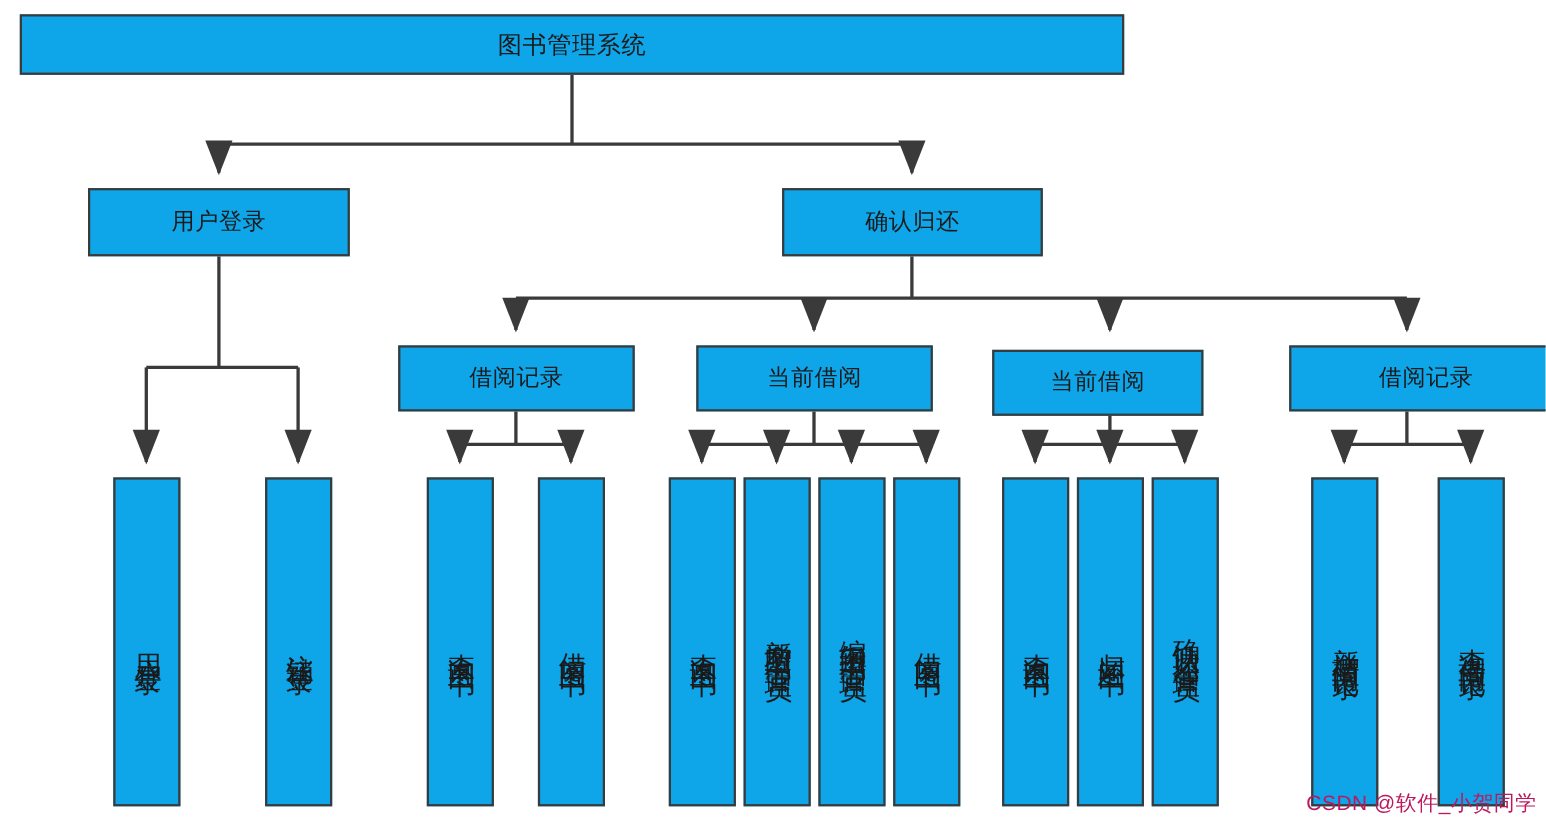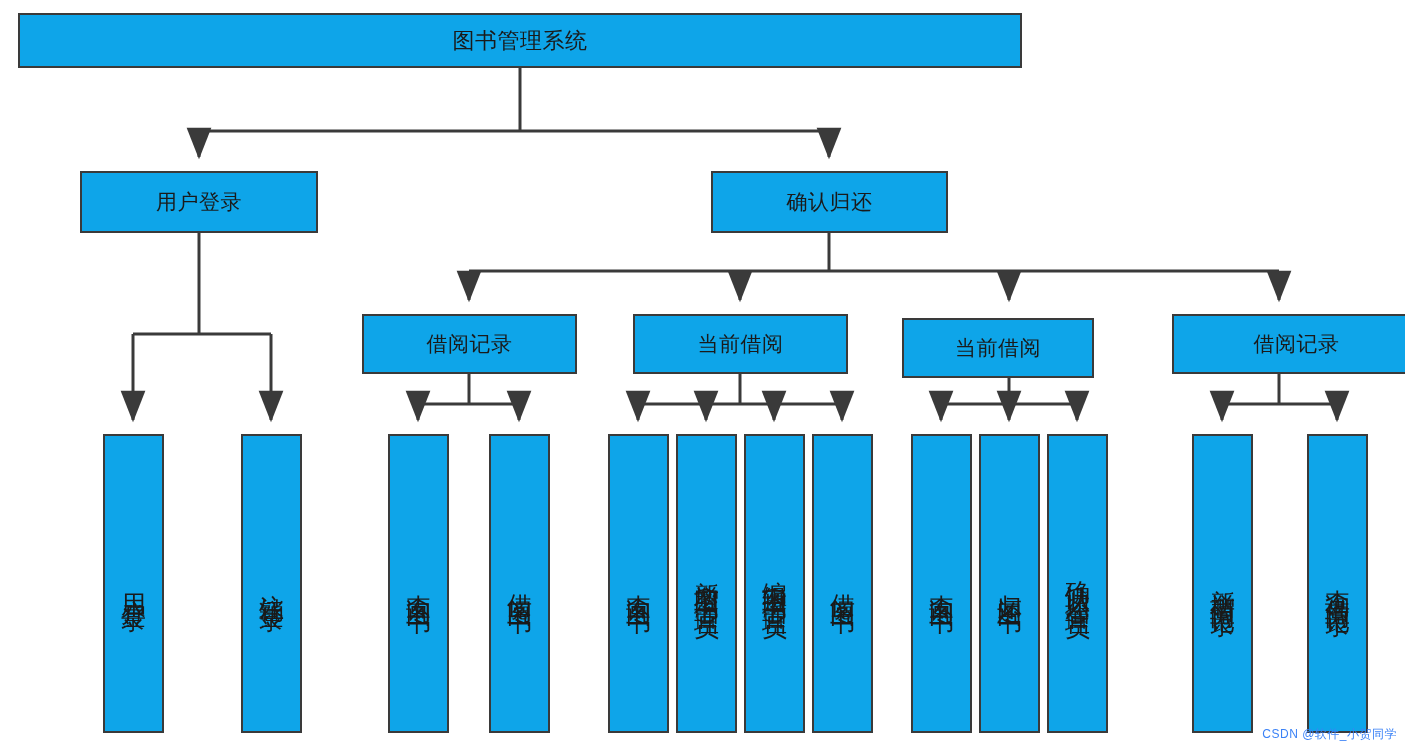--- a/index.html
+++ b/index.html
@@ -56,22 +56,22 @@
     font-size: 25px;
     letter-spacing: 5px;
     line-height: 1;
     white-space: nowrap;
   }
   .node.root .label { font-size: 22px; }
   .watermark {
     position: absolute;
     right: 8px;
     bottom: 4px;
-    font-size: 12px;
-    color: #3b82f6;
+    font-size: 19px;
+    color: #be185d;
     letter-spacing: 0.5px;
     white-space: nowrap;
     pointer-events: none;
   }
 </style>
 </head>
 <body>
 
 <div id="diagram-root">
 

